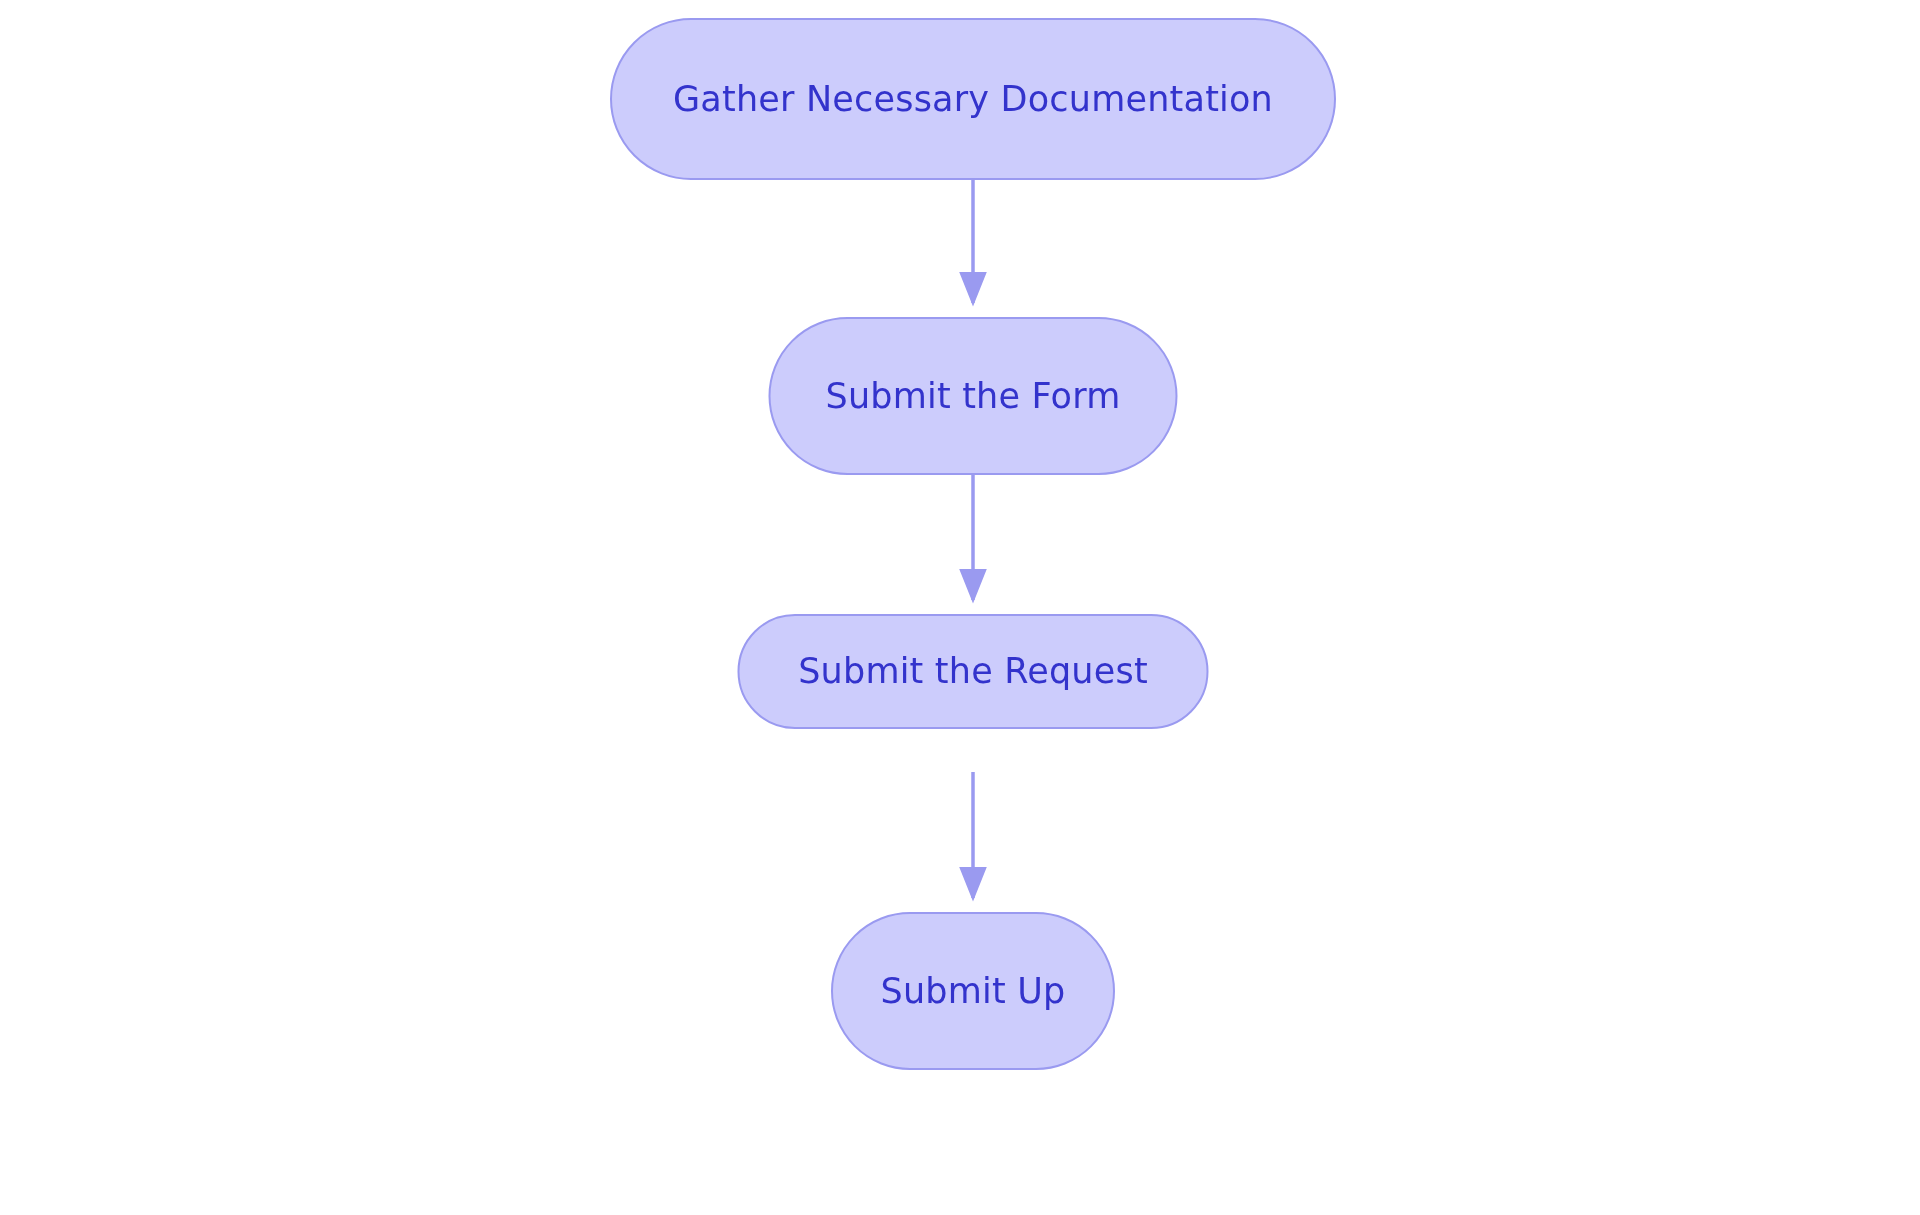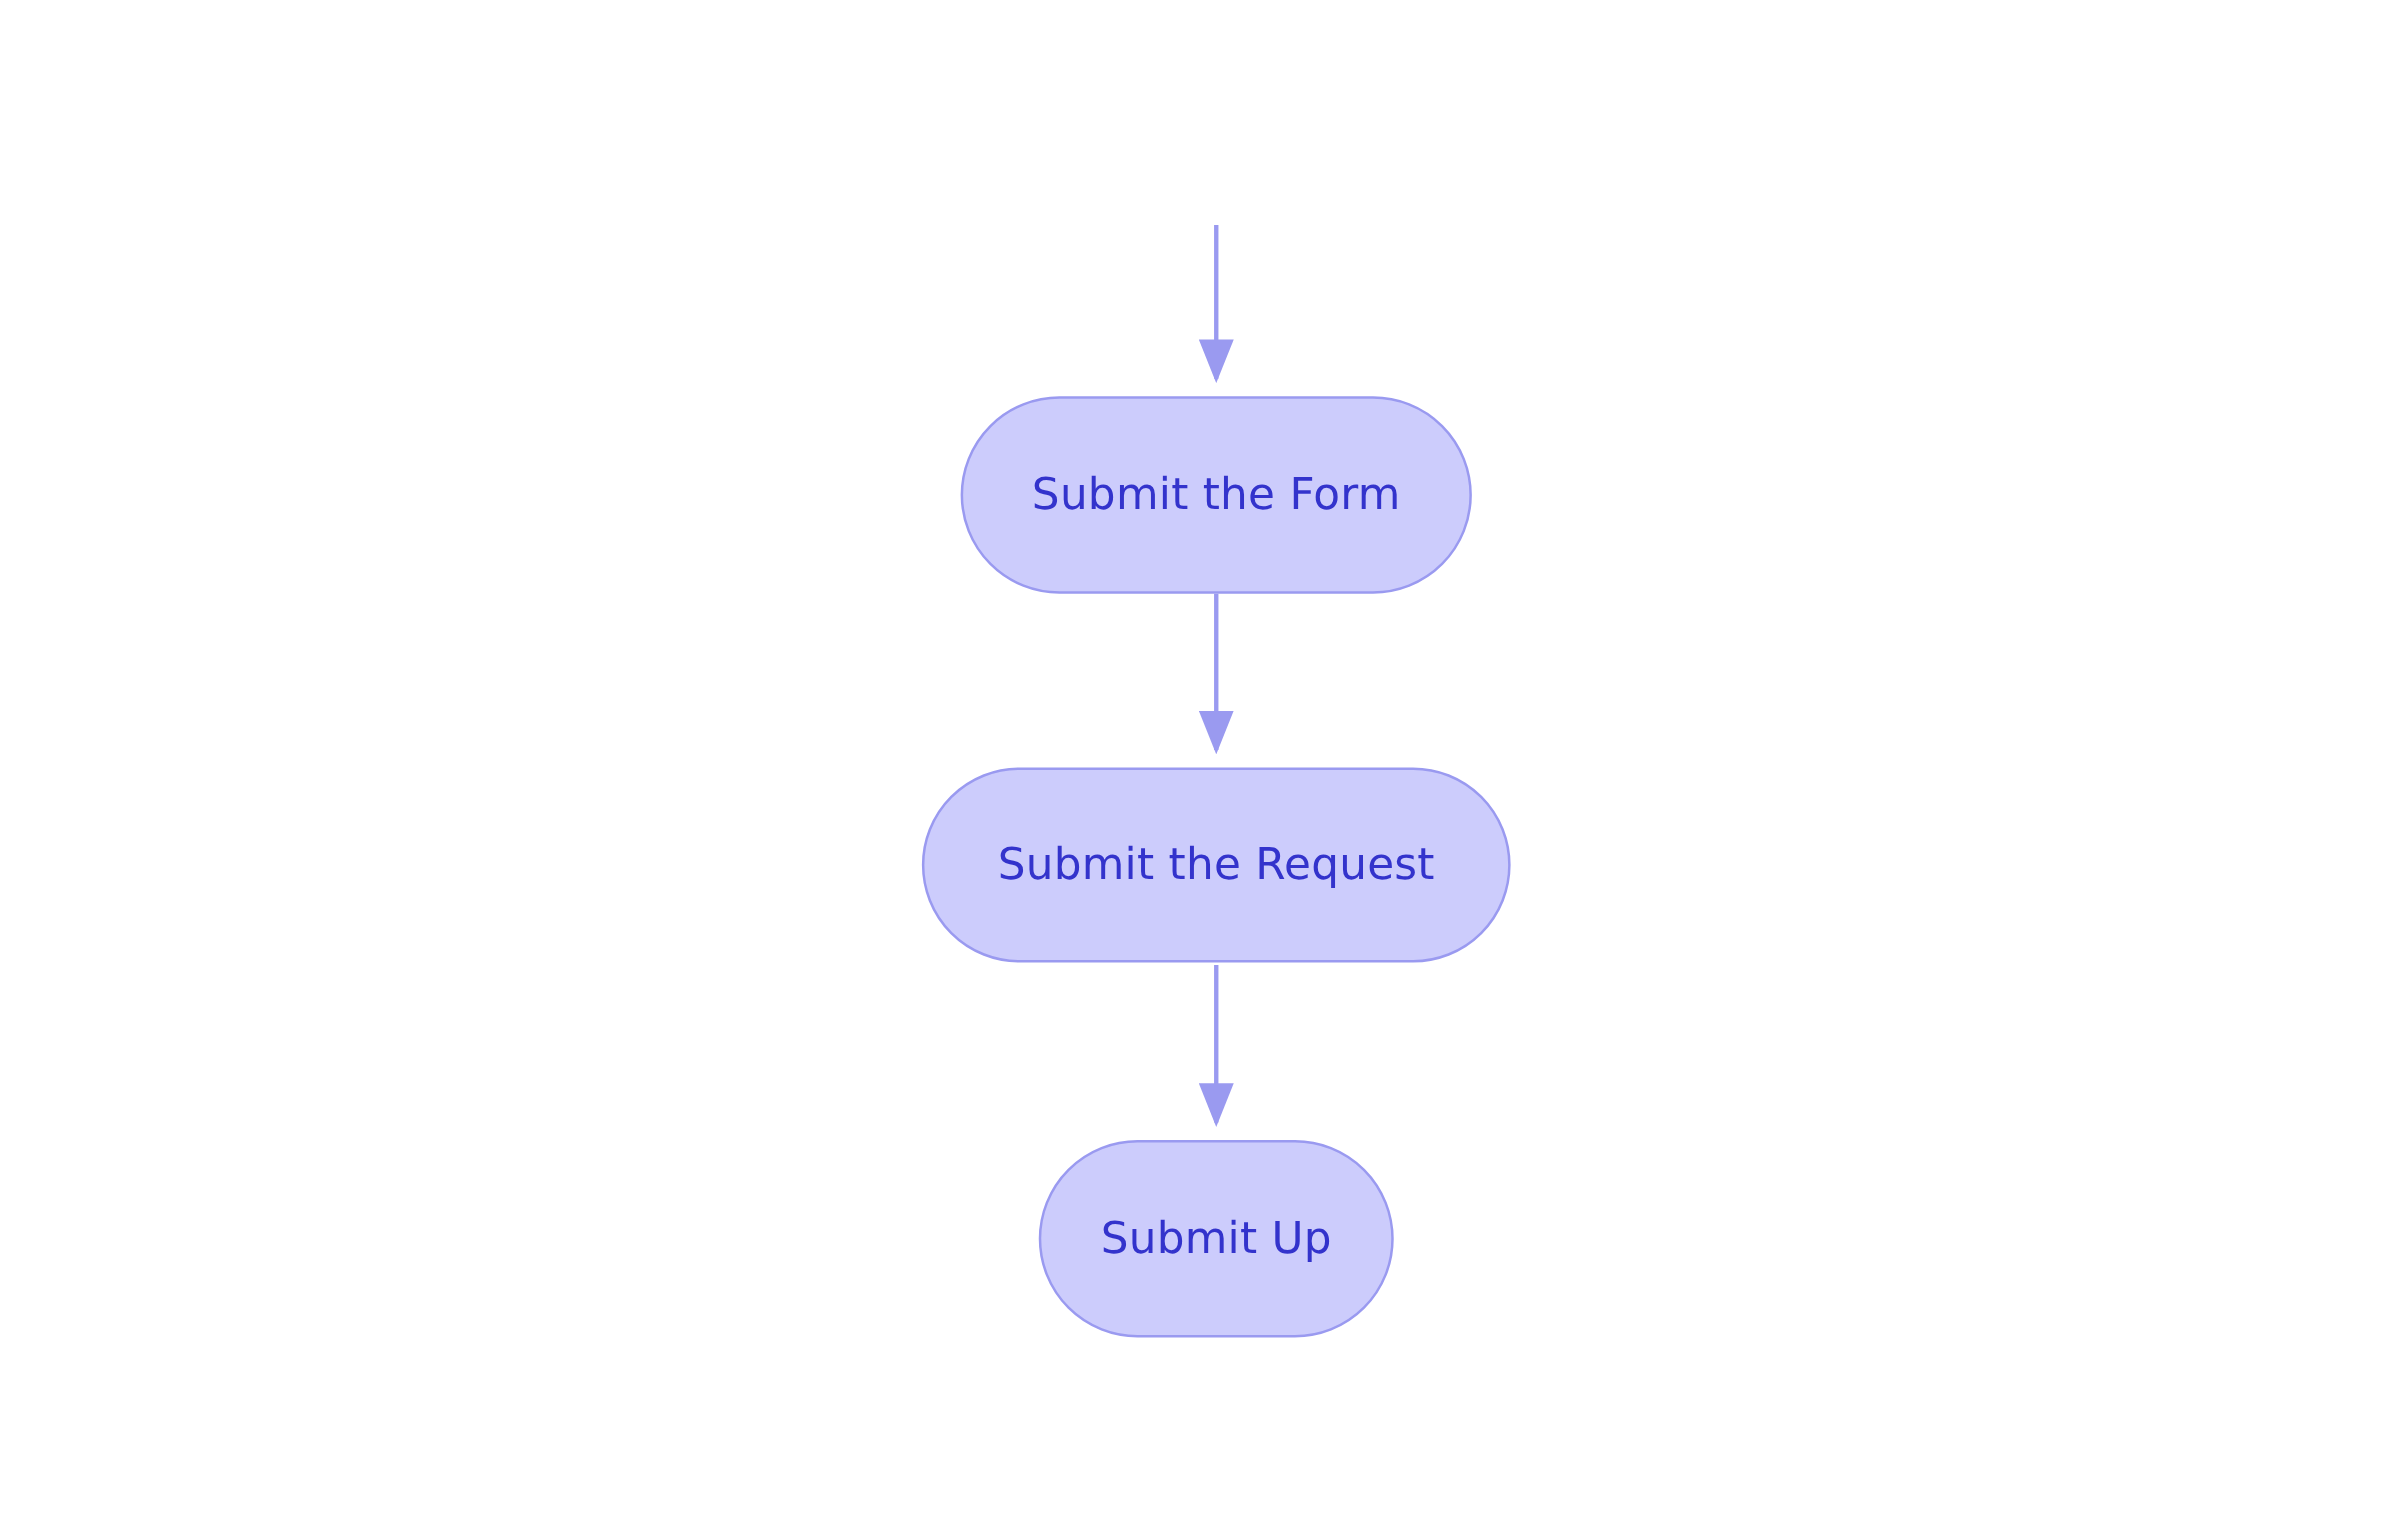--- a/index.html
+++ b/index.html
@@ -40,21 +40,21 @@
     white-space: nowrap;
     transform: translateX(-50%);
   }
   .node-label {
     display: block;
     pointer-events: none;
   }
 
   #node-0 { left: 973px; top: 18px;  width: 726px; height: 162px; }
   #node-1 { left: 973px; top: 317px; width: 409px; height: 158px; }
-  #node-2 { left: 973px; top: 614px; width: 471px; height: 156px; }
+  #node-2 { left: 973px; top: 614px; width: 471px; height: 115px; }
   #node-3 { left: 973px; top: 912px; width: 284px; height: 158px; }
 
   
   #connectors {
     position: absolute;
     left: 0;
     top: 0;
     width: 1920px;
     height: 1215px;
     pointer-events: none;
@@ -89,20 +89,23 @@
       <line x1="973" y1="180" x2="973" y2="303" stroke="#9a9af0" stroke-width="3.5" marker-end="url(#arrowhead)"></line>
     </g>
     <g>
       <line x1="973" y1="475" x2="973" y2="600" stroke="#9a9af0" stroke-width="3.5" marker-end="url(#arrowhead)"></line>
     </g>
     <g>
       <line x1="973" y1="772" x2="973" y2="898" stroke="#9a9af0" stroke-width="3.5" marker-end="url(#arrowhead)"></line>
     </g>
   </svg>
 
+  <div class="node" id="node-0">
+    <span class="node-label">Gather Necessary Documentation</span>
+  </div>
 
   <div class="node" id="node-1">
     <span class="node-label">Submit the Form</span>
   </div>
 
   <div class="node" id="node-2">
     <span class="node-label">Submit the Request</span>
   </div>
 
   <div class="node" id="node-3">

